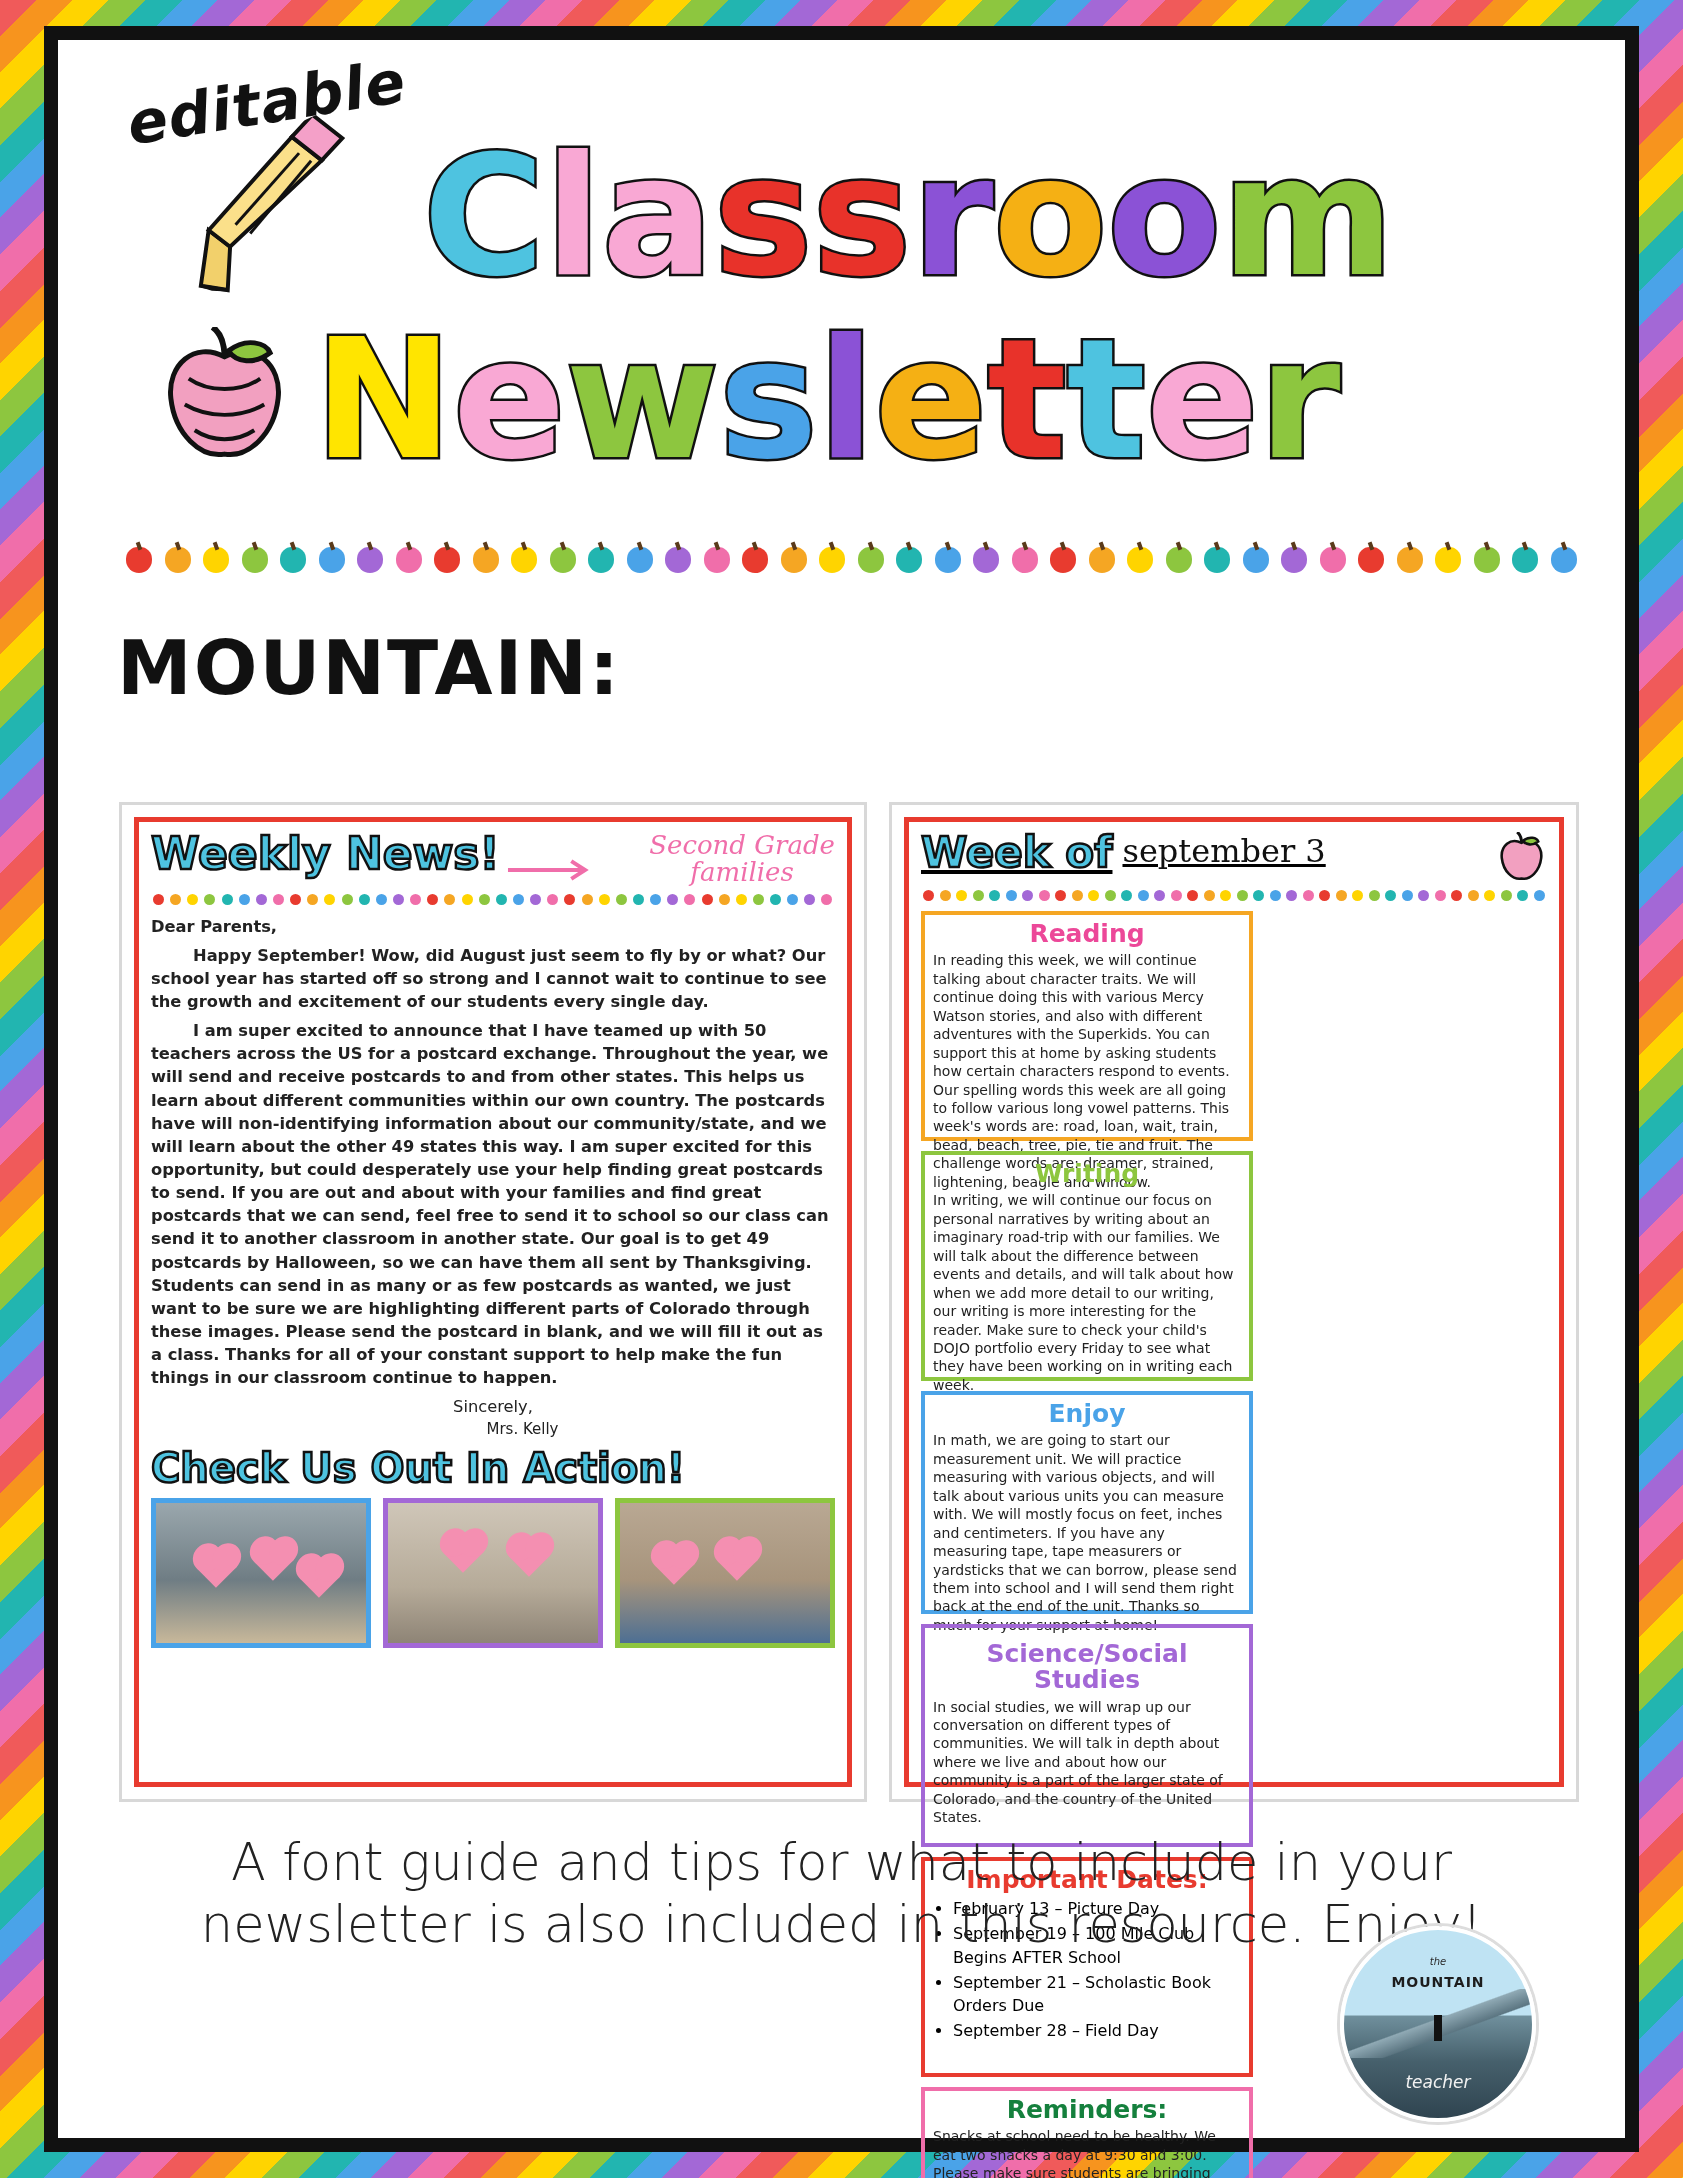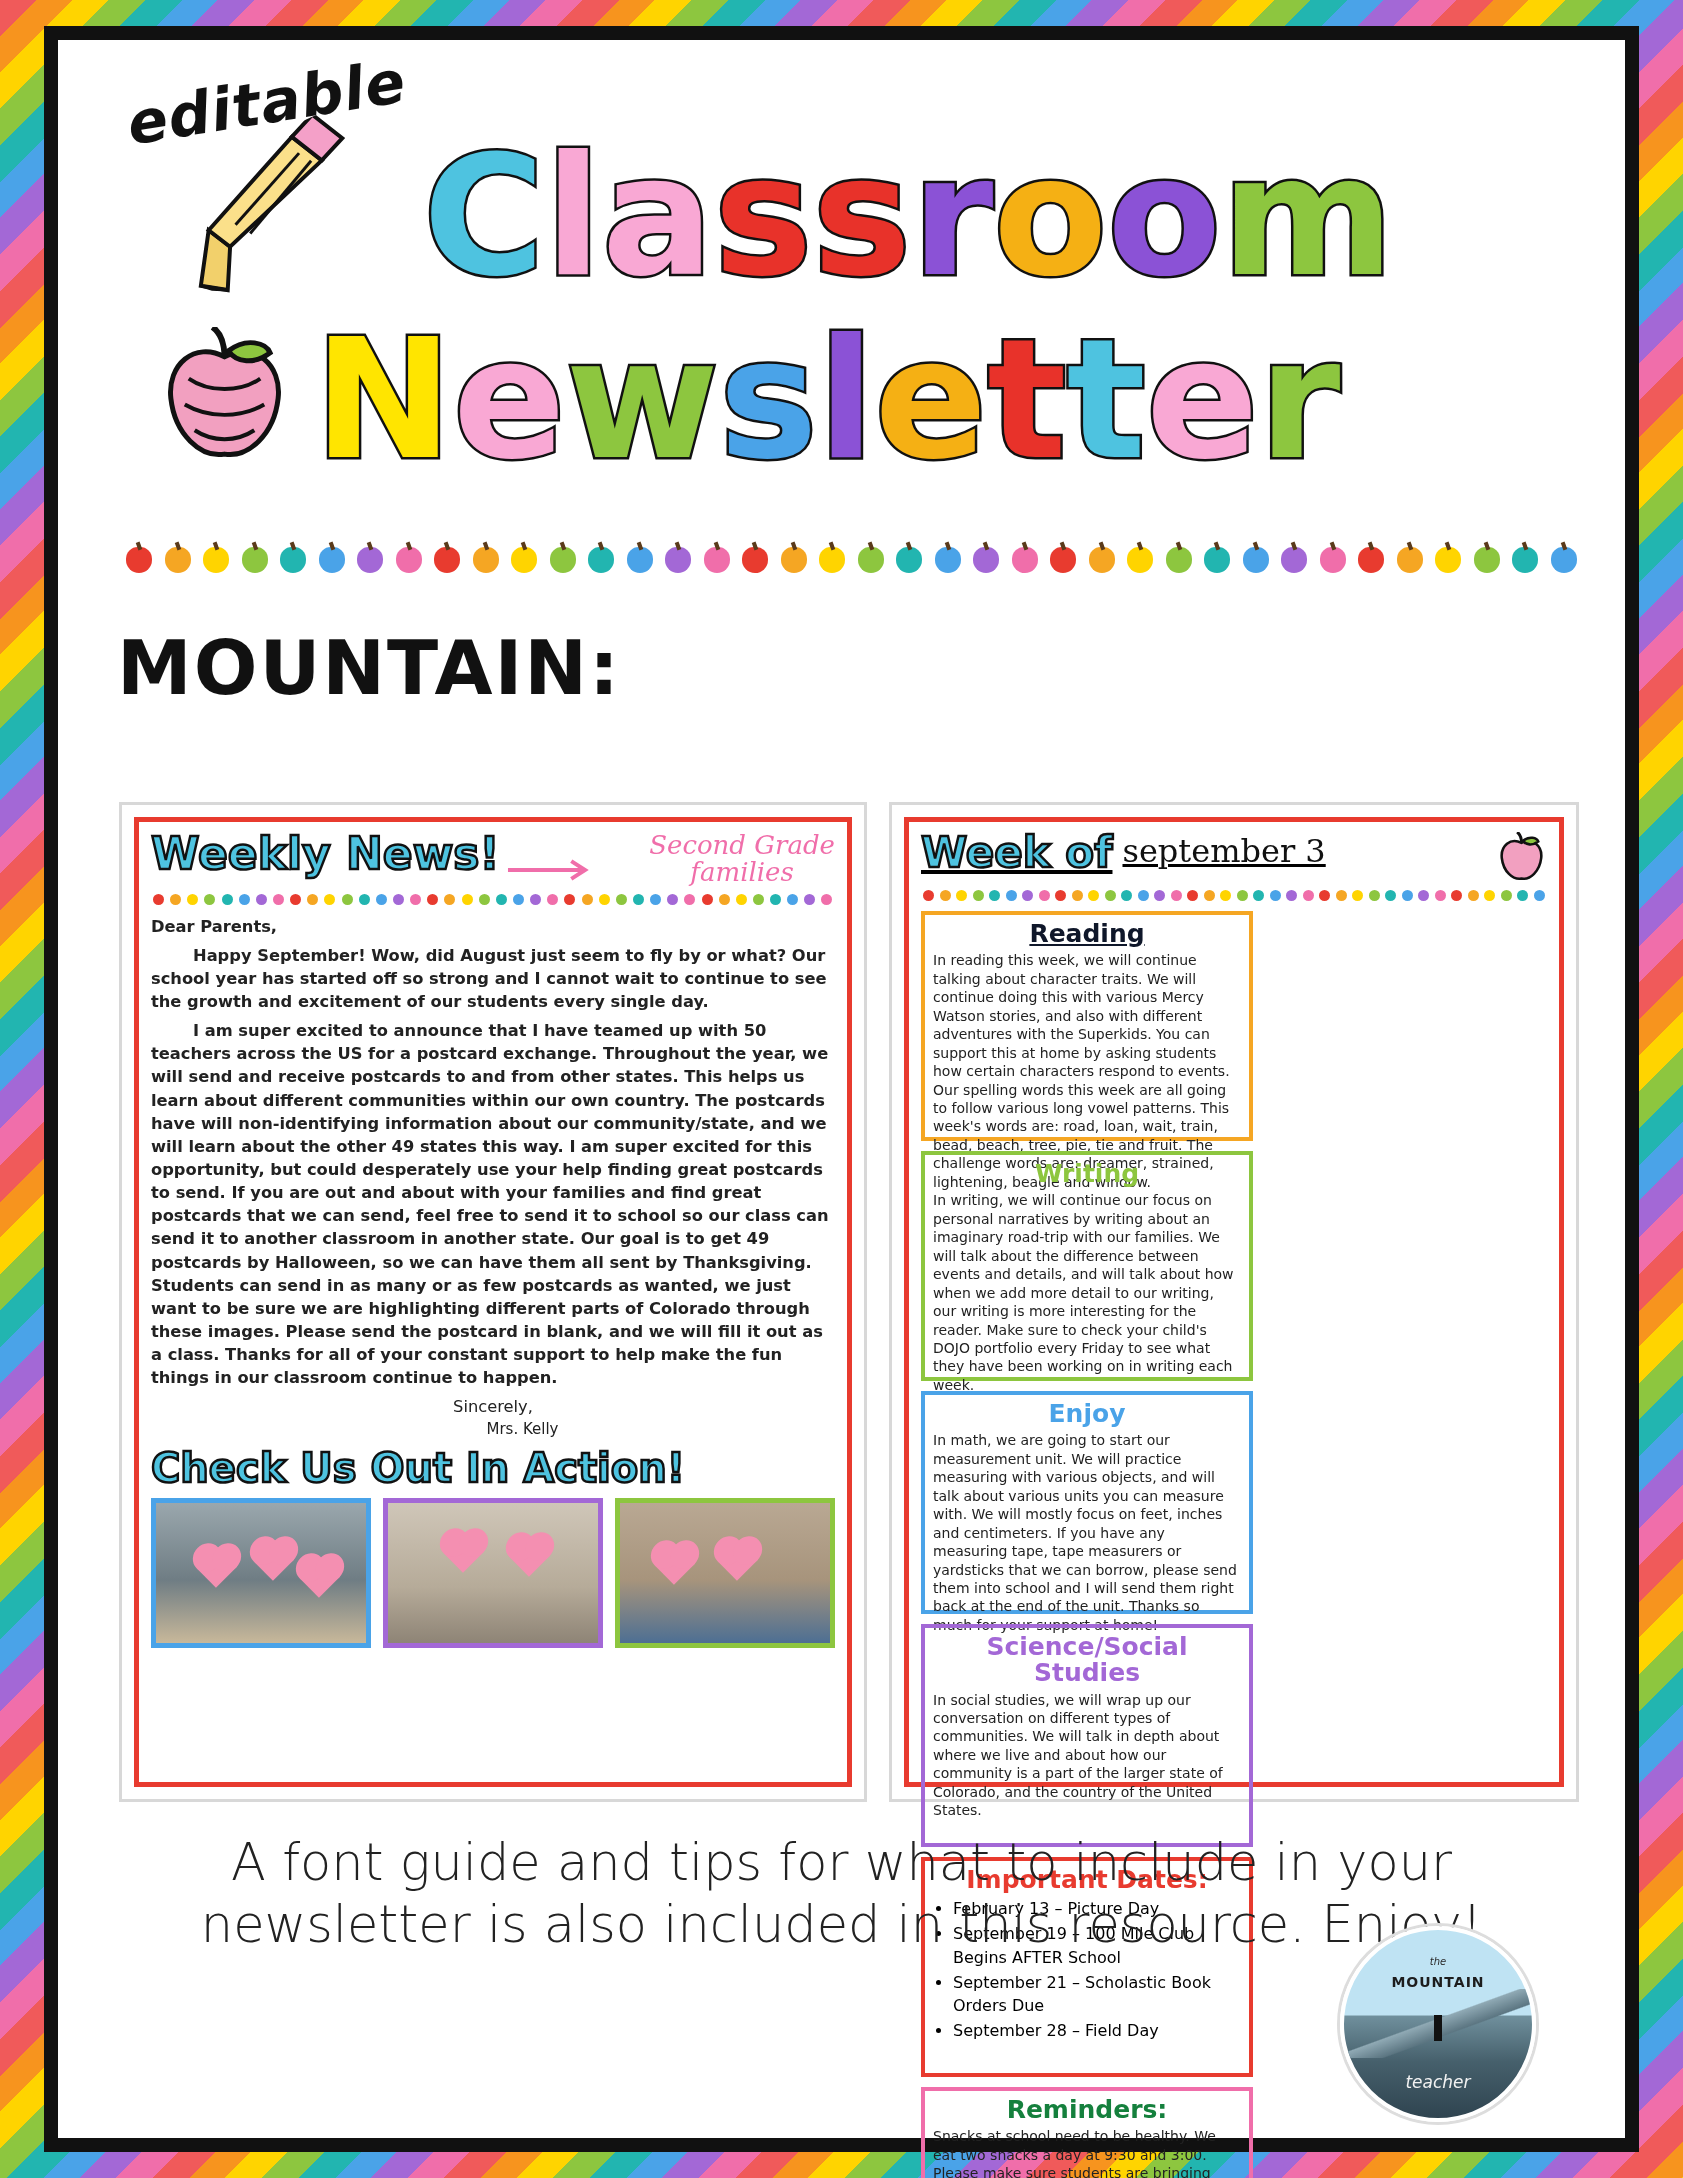--- a/index.html
+++ b/index.html
@@ -163,27 +163,27 @@
   .grid{display:flex;flex-wrap:wrap;gap:10px;margin-top:4px;}
   .box{
     box-sizing:border-box;border:4px solid #000;padding:6px 8px 8px 8px;
   }
   .box .bt{
     text-align:center;font-size:25px;font-weight:700;line-height:1.05;margin-bottom:4px;
     font-family:"DejaVu Sans", sans-serif;
   }
   .box .bb{font-size:14px;line-height:1.32;color:#222;}
   .box.reading{width:332px;height:230px;border-color:#f5a623;}
-  .box.reading .bt{color:#0f172a;text-decoration:underline;}
+  .box.reading .bt{color:#ec4899;}
   .box.writing{width:332px;height:230px;border-color:#8dc63f;}
   .box.writing .bt{color:#8dc63f;}
   .box.math{width:332px;height:223px;border-color:#4aa3e8;}
   .box.math .bt{color:#4aa3e8;}
   .box.science{width:332px;height:223px;border-color:#a368d6;}
-  .box.science .bt{color:#a368d6;}
+  .box.science .bt{color:#a368d6;margin-top:7px;}
   .box.dates{width:332px;height:220px;border-color:#e83b2f;}
   .box.dates .bt{color:#e83b2f;}
   .box.reminders{width:332px;height:220px;border-color:#f06eaa;}
   .box.reminders .bt{color:#15803d;}
   .box.dates ul{margin:2px 0 0 0;padding-left:20px;}
   .box.dates li{font-size:16px;line-height:1.45;margin-bottom:2px;}
 
   
   .footer{
     position:absolute;left:79px;right:79px;top:1792px;

